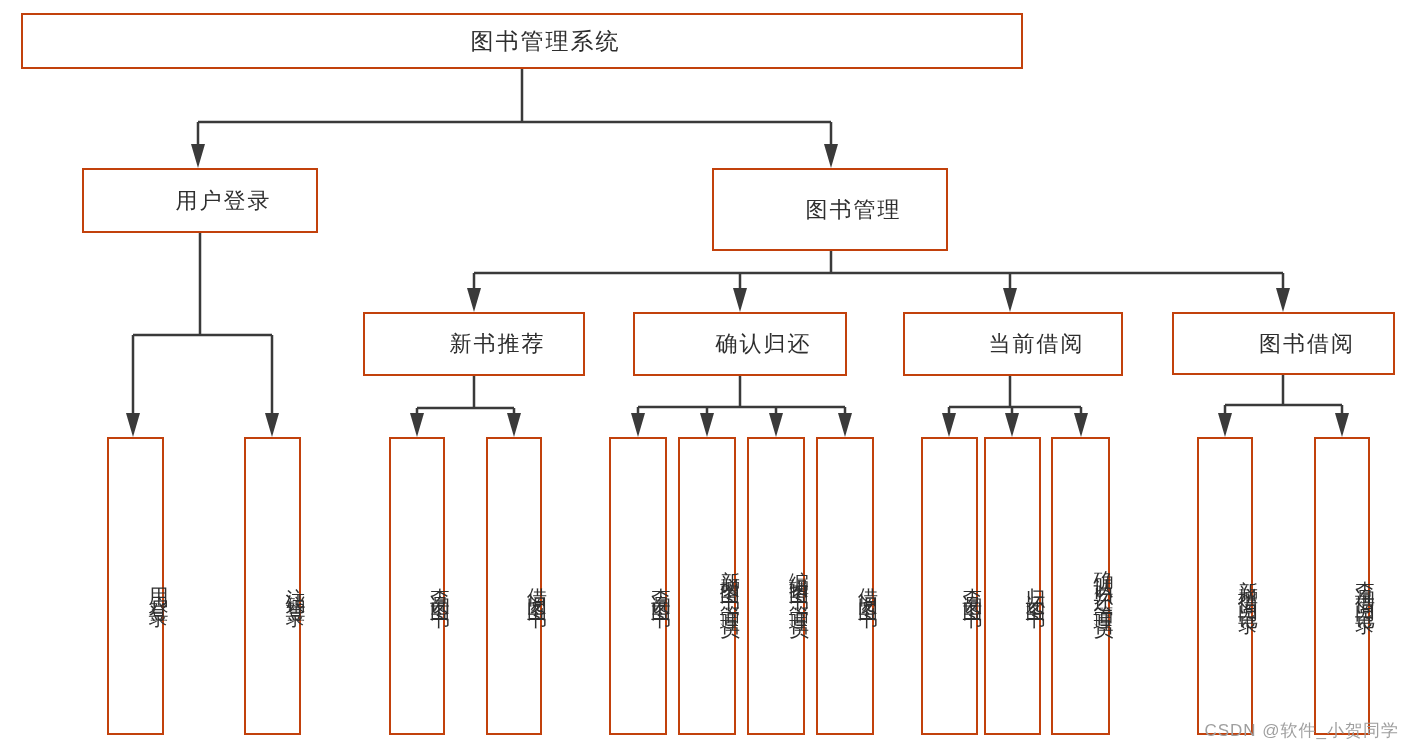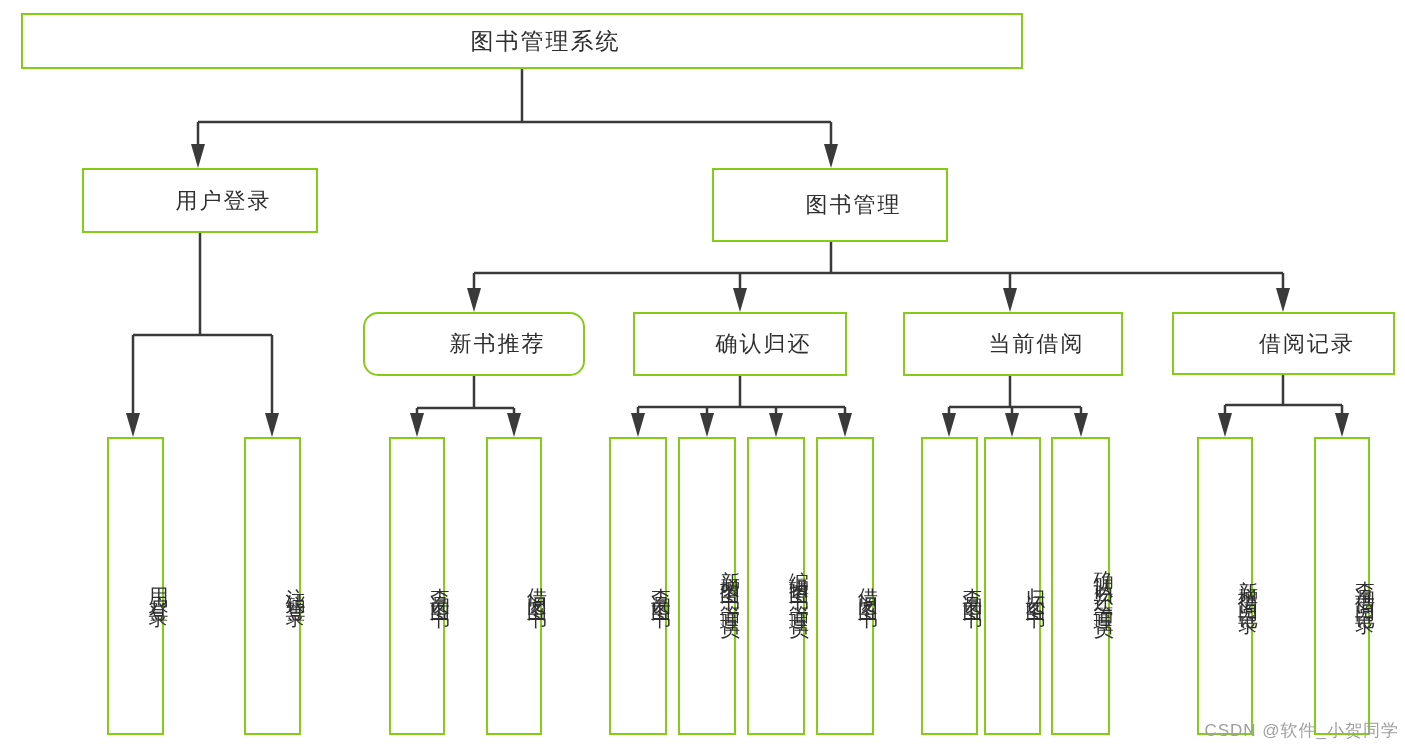--- a/index.html
+++ b/index.html
@@ -14,21 +14,21 @@
   }
   #wires {
     position: absolute;
     left: 0; top: 0;
     width: 1405px; height: 747px;
     z-index: 1;
   }
   .box {
     position: absolute;
     background: #ffffff;
-    border: 2px solid #84cc16;
+    border: 2px solid #c2410c;
     color: #2e2e2e;
     display: flex;
     align-items: center;
     justify-content: center;
     text-align: center;
     z-index: 2;
     padding-left: 47px;
   }
   .h-box {
     font-size: 22px;
@@ -100,26 +100,26 @@
       <polygon points="1005,413 1019,413 1012,437"></polygon>
       <polygon points="1074,413 1088,413 1081,437"></polygon>
       <polygon points="1218,413 1232,413 1225,437"></polygon>
       <polygon points="1335,413 1349,413 1342,437"></polygon>
     </g>
   </svg>
 
   <div class="box h-box root-box" style="left:21px; top:13px; width:1002px; height:56px;">图书管理系统</div>
 
   <div class="box h-box" style="left:82px; top:168px; width:236px; height:65px;">用户登录</div>
-  <div class="box h-box" style="left:712px; top:168px; width:236px; height:74px;">图书管理</div>
+  <div class="box h-box" style="left:712px; top:168px; width:236px; height:83px;">图书管理</div>
 
-  <div class="box h-box" style="left:363px; top:312px; width:222px; height:64px;border-radius:15px;">新书推荐</div>
+  <div class="box h-box" style="left:363px; top:312px; width:222px; height:64px;">新书推荐</div>
   <div class="box h-box" style="left:633px; top:312px; width:214px; height:64px;">确认归还</div>
   <div class="box h-box" style="left:903px; top:312px; width:220px; height:64px;">当前借阅</div>
-  <div class="box h-box" style="left:1172px; top:312px; width:223px; height:63px;">借阅记录</div>
+  <div class="box h-box" style="left:1172px; top:312px; width:223px; height:63px;">图书借阅</div>
 
   <div class="box v-box" style="left:107px; top:437px; width:57px; height:298px;">用户登录</div>
   <div class="box v-box" style="left:244px; top:437px; width:57px; height:298px;">注销登录</div>
 
   <div class="box v-box" style="left:389px; top:437px; width:56px; height:298px;">查询图书</div>
   <div class="box v-box" style="left:486px; top:437px; width:56px; height:298px;">借阅图书</div>
 
   <div class="box v-box" style="left:609px; top:437px; width:58px; height:298px;">查询图书</div>
   <div class="box v-box" style="left:678px; top:437px; width:58px; height:298px;">新增图书（管理员）</div>
   <div class="box v-box" style="left:747px; top:437px; width:58px; height:298px;">编辑图书（管理员）</div>

